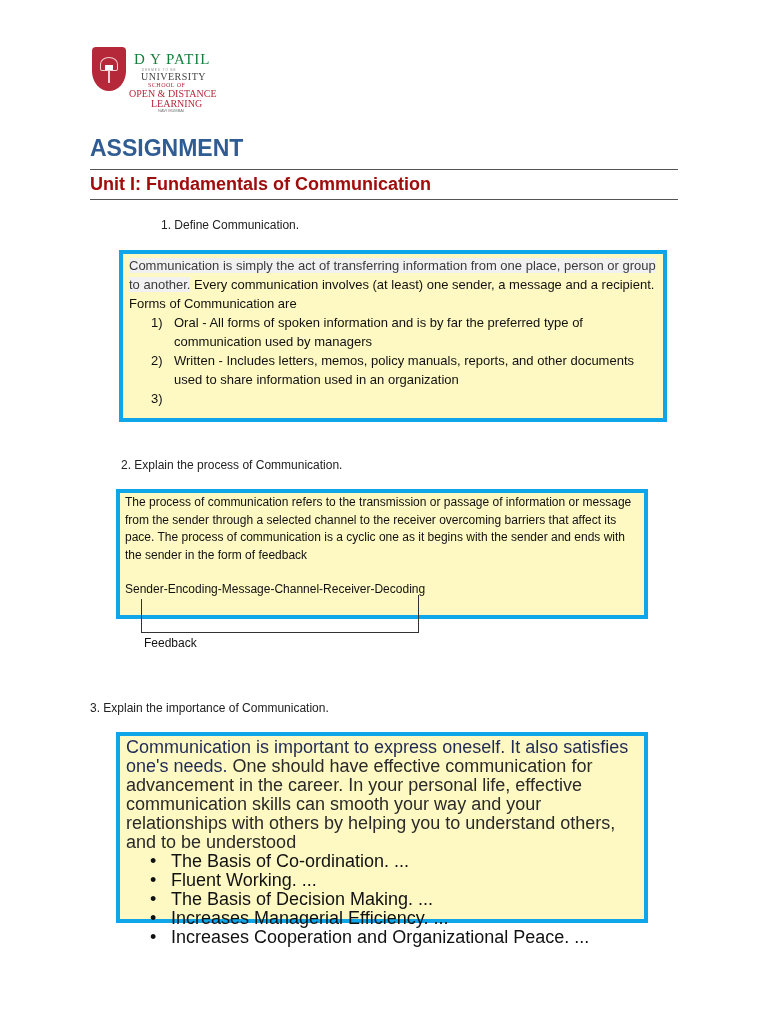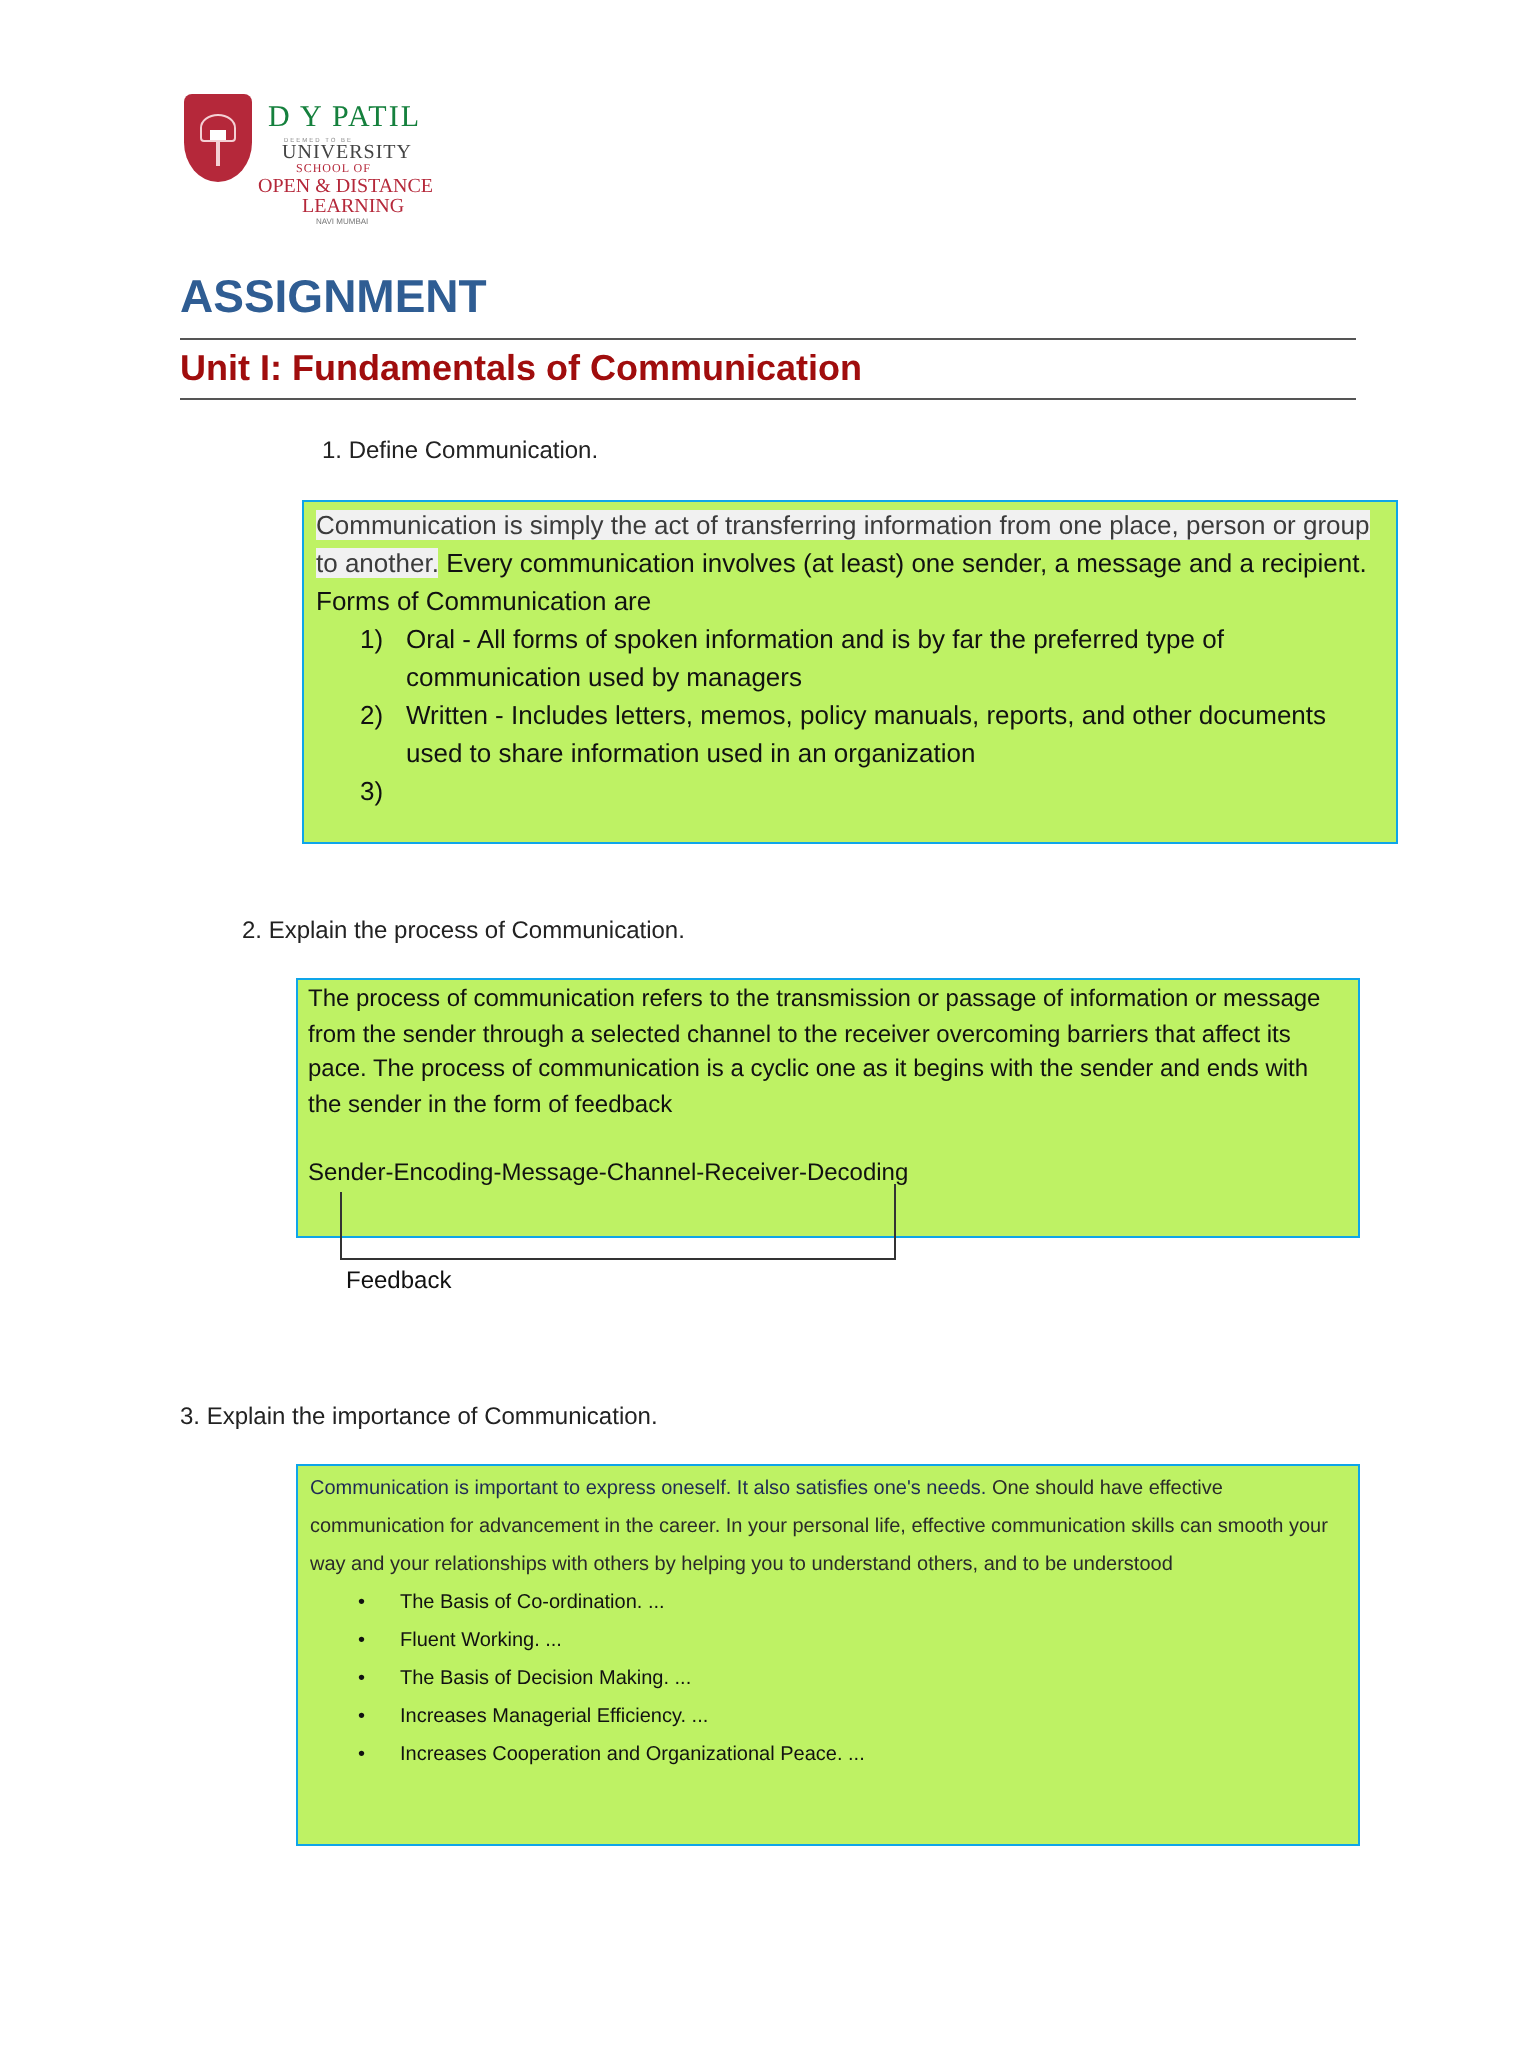--- a/index.html
+++ b/index.html
@@ -26,24 +26,24 @@
     .logo-t3 { position: absolute; left: 58px; top: 37px; font-family: "Liberation Serif", serif; font-size: 6px; color: #b5283a; letter-spacing: 0.5px; }
     .logo-t4 { position: absolute; left: 39px; top: 43px; font-family: "Liberation Serif", serif; font-size: 10px; color: #b5283a; white-space: nowrap; }
     .logo-t5 { position: absolute; left: 61px; top: 53px; font-family: "Liberation Serif", serif; font-size: 10px; color: #b5283a; }
     .logo-t6 { position: absolute; left: 68px; top: 63px; font-size: 4px; color: #777; }
 
     .assign-title { left: 90px; top: 135px; font-size: 23px; font-weight: bold; color: #2f5d93; }
     .rule { height: 1px; background: #555; left: 90px; width: 588px; }
     .unit-title { left: 90px; top: 174px; font-size: 18px; font-weight: bold; color: #a00d0d; }
 
     .question { font-size: 12px; color: #222; }
-    .box { border: 1px solid #0ea5e9; box-sizing: border-box; background: #bef264; margin-left: 32px; }
+    .box { border: 4px solid #0ea5e9; box-sizing: border-box; background: #fef9c3; }
     .box1 { left: 119px; top: 250px; width: 548px; height: 172px; font-size: 13px; line-height: 19px; padding: 2px 6px; }
     .box2 { left: 116px; top: 489px; width: 532px; height: 130px; font-size: 12px; line-height: 17.5px; padding: 1px 5px; }
-    .box3 { left: 116px; top: 732px; width: 532px; height: 191px; font-size: 10px; line-height: 19px; padding: 2px 6px; }
+    .box3 { left: 116px; top: 732px; width: 532px; height: 191px; font-size: 18px; line-height: 19px; padding: 2px 6px; }
     .highlight { background: #f1f1f1; color: #3b3b3b; }
     .navy { color: #1f2a55; }
     .olist { margin: 0; padding: 0; list-style: none; }
     .olist li { position: relative; padding-left: 45px; }
     .olist li .num { position: absolute; left: 22px; }
     .blist { margin: 0; padding: 0; list-style: none; }
     .blist li { position: relative; padding-left: 45px; }
     .blist li .dot { position: absolute; left: 24px; }
     .diagram-v1 { position: absolute; left: 21px; top: 106px; width: 1px; height: 33px; background: #333; }
     .diagram-v2 { position: absolute; left: 298px; top: 102px; width: 1px; height: 38px; background: #333; }

